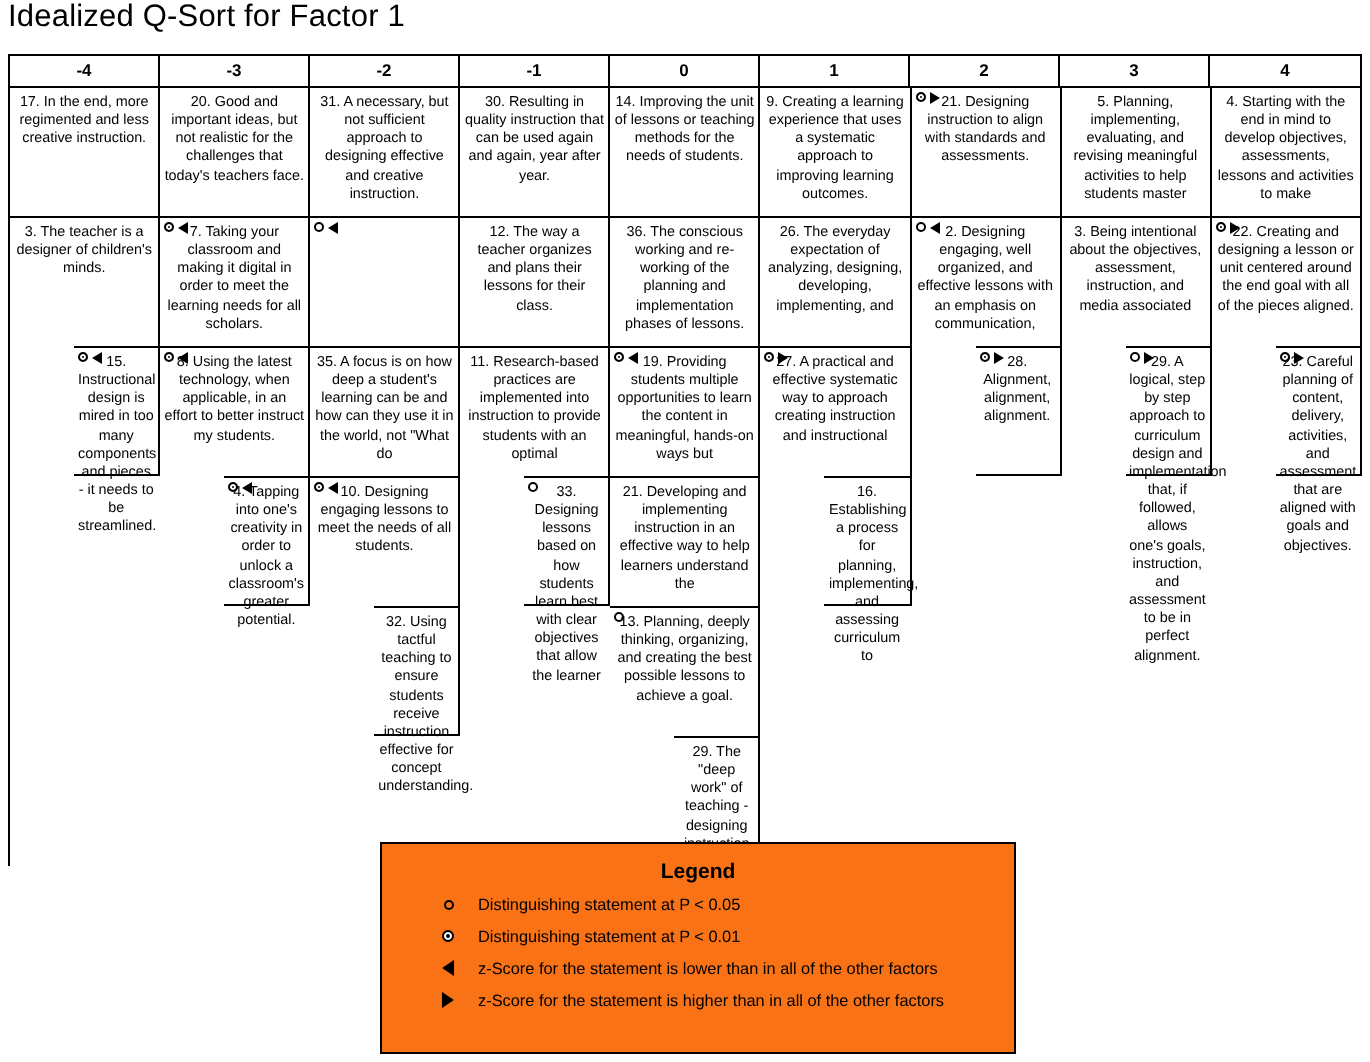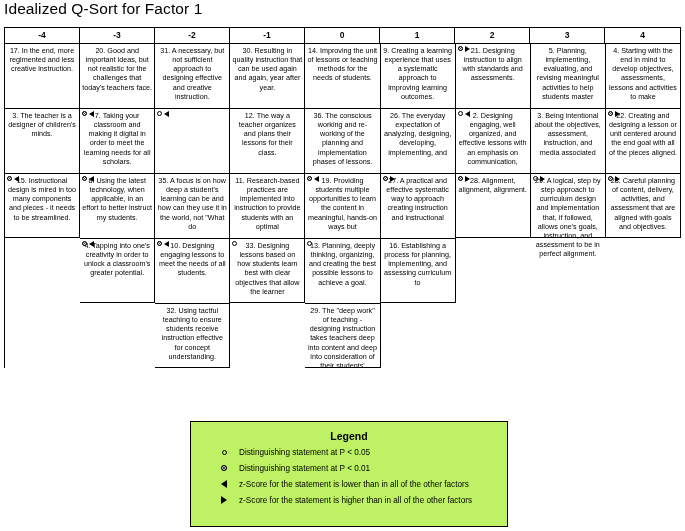--- a/index.html
+++ b/index.html
@@ -12,22 +12,22 @@
   .cols{display:flex;border-left:1px solid #000;}
   .col{width:75.22px;box-sizing:border-box;position:relative;}
   .cell{box-sizing:border-box;border-top:1px solid #000;border-right:1px solid #000;height:65px;position:relative;padding:1px 2px 0;}
   .cell .mk{position:absolute;left:2px;top:1px;line-height:7px;height:8px;white-space:nowrap;font-size:8px;}
   .cell .txt{text-align:center;font-size:7.2px;line-height:9.15px;padding-top:1px;overflow:visible;}
   .mk .dot-open,.mk .dot-fill{display:inline-block;width:5px;height:5px;border-radius:50%;border:1px solid #000;box-sizing:border-box;vertical-align:middle;margin-right:1px;}
   .mk .dot-fill{background:#000;box-shadow:0 0 0 1px #fff inset;border:1.5px solid #000;}
   .mk .tri-l,.mk .tri-r{display:inline-block;width:0;height:0;vertical-align:middle;margin-left:1px;}
   .mk .tri-l{border-top:3.5px solid transparent;border-bottom:3.5px solid transparent;border-right:5px solid #000;}
   .mk .tri-r{border-top:3.5px solid transparent;border-bottom:3.5px solid transparent;border-left:5px solid #000;}
-  .col .cell:last-child{border-bottom:1px solid #000;}
-  #legend{position:absolute;left:190px;top:421px;width:318px;height:106px;border:1px solid #000;box-sizing:border-box;background:#bef264;}
+  .col .cell:last-child{border-bottom:1px solid #000;margin-left:32px;}
+  #legend{position:absolute;left:190px;top:421px;width:318px;height:106px;border:1px solid #000;box-sizing:border-box;background:#f97316;}
   #legend h2{margin:0;padding:8px 0 6px;text-align:center;font-size:10.5px;font-weight:bold;}
   .lrow{display:flex;align-items:center;margin:0 0 6px 0;padding-left:18px;}
   .lsym{width:30px;text-align:center;font-size:8px;line-height:8px;}
   .ltxt{font-size:8.2px;line-height:10px;}
   .lsym .dot-open{display:inline-block;width:5px;height:5px;border-radius:50%;border:1px solid #000;box-sizing:border-box;}
   .lsym .dot-fill{display:inline-block;width:6px;height:6px;border-radius:50%;background:#000;border:1.5px solid #000;box-shadow:0 0 0 1px #fff inset;box-sizing:border-box;}
   .lsym .tri-r{display:inline-block;width:0;height:0;border-top:4px solid transparent;border-bottom:4px solid transparent;border-left:6px solid #000;}
   .lsym .tri-l{display:inline-block;width:0;height:0;border-top:4px solid transparent;border-bottom:4px solid transparent;border-right:6px solid #000;}
 </style>
 </head>
@@ -115,20 +115,23 @@
           <div class="txt">14. Improving the unit of lessons or teaching methods for the needs of students.</div>
         </div>
         <div class="cell">
           <div class="txt">36. The conscious working and re-working of the planning and implementation phases of lessons.</div>
         </div>
         <div class="cell">
           <div class="mk"><span class="dot-fill"></span><span class="tri-l"></span></div>
           <div class="txt">19. Providing students multiple opportunities to learn the content in meaningful, hands-on ways but</div>
         </div>
         <div class="cell">
+          <div class="txt">21. Developing and implementing instruction in an effective way to help learners understand the</div>
+        </div>
+        <div class="cell">
           <div class="mk"><span class="dot-open"></span></div>
           <div class="txt">13. Planning, deeply thinking, organizing, and creating the best possible lessons to achieve a goal.</div>
         </div>
         <div class="cell">
           <div class="txt">29. The "deep work" of teaching - designing instruction takes teachers deep into content and deep into consideration of their students'</div>
         </div>
       </div>
       <div class="col">
         <div class="cell">
           <div class="txt">9. Creating a learning experience that uses a systematic approach to improving learning outcomes.</div>

